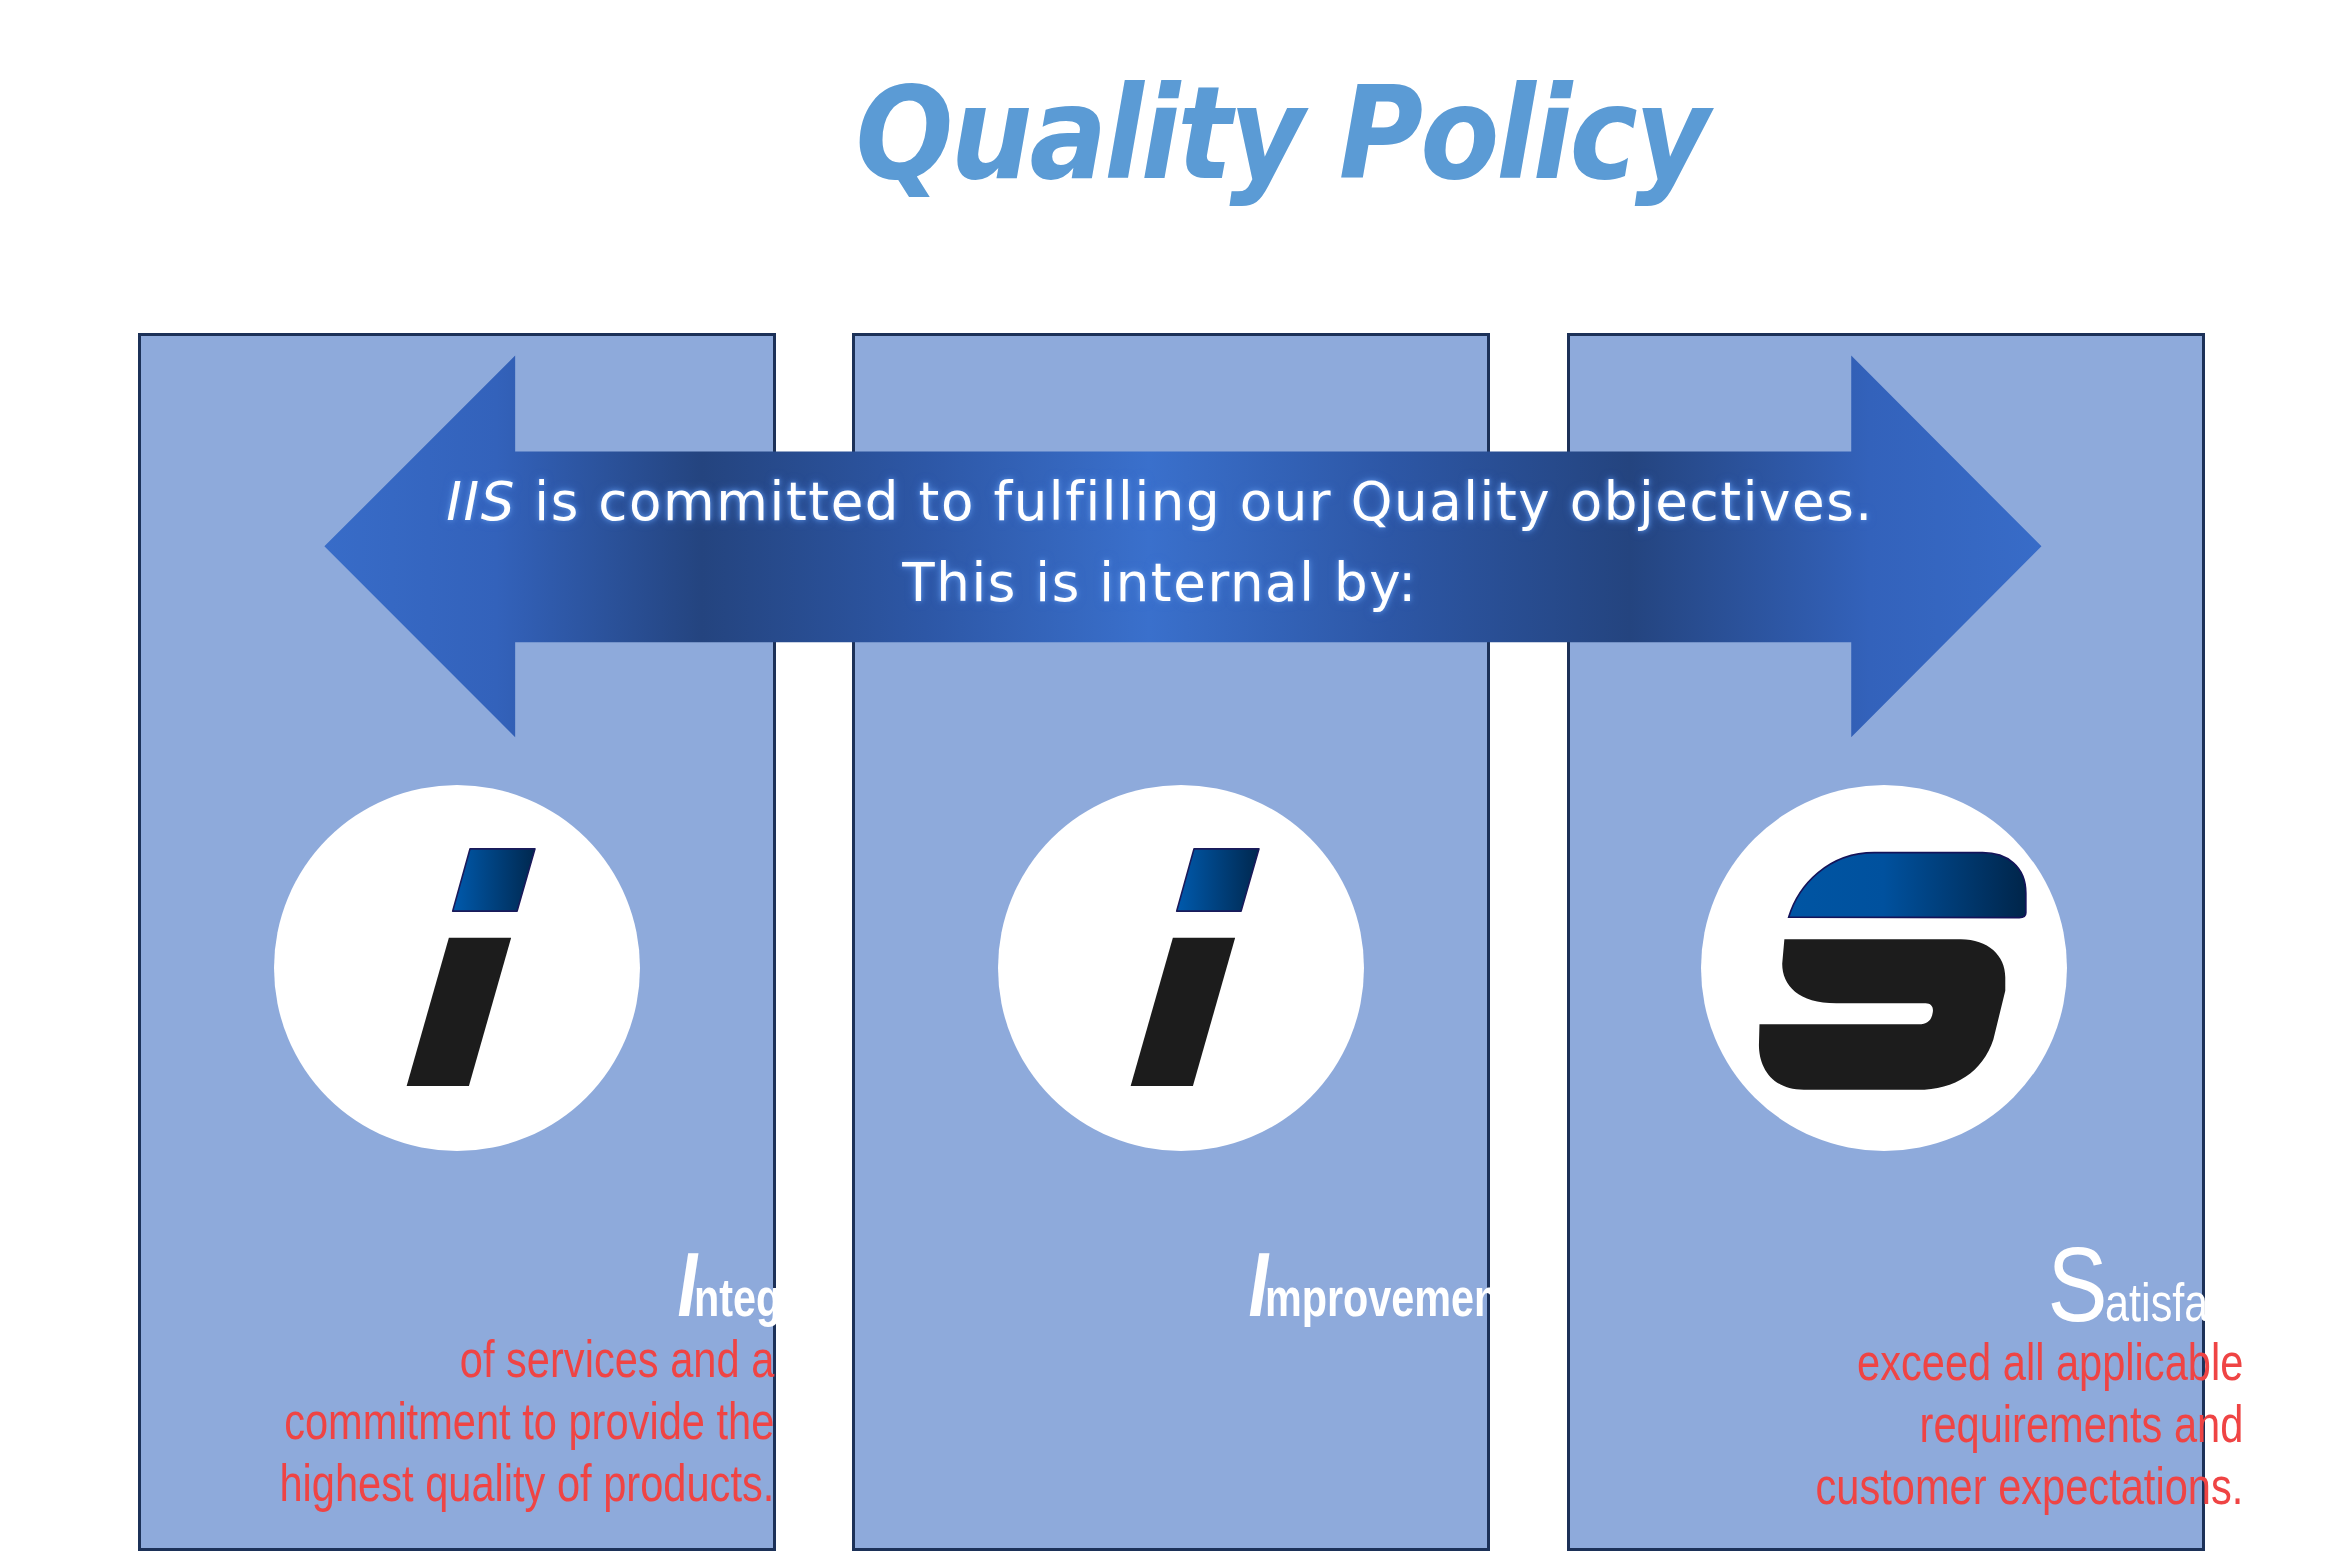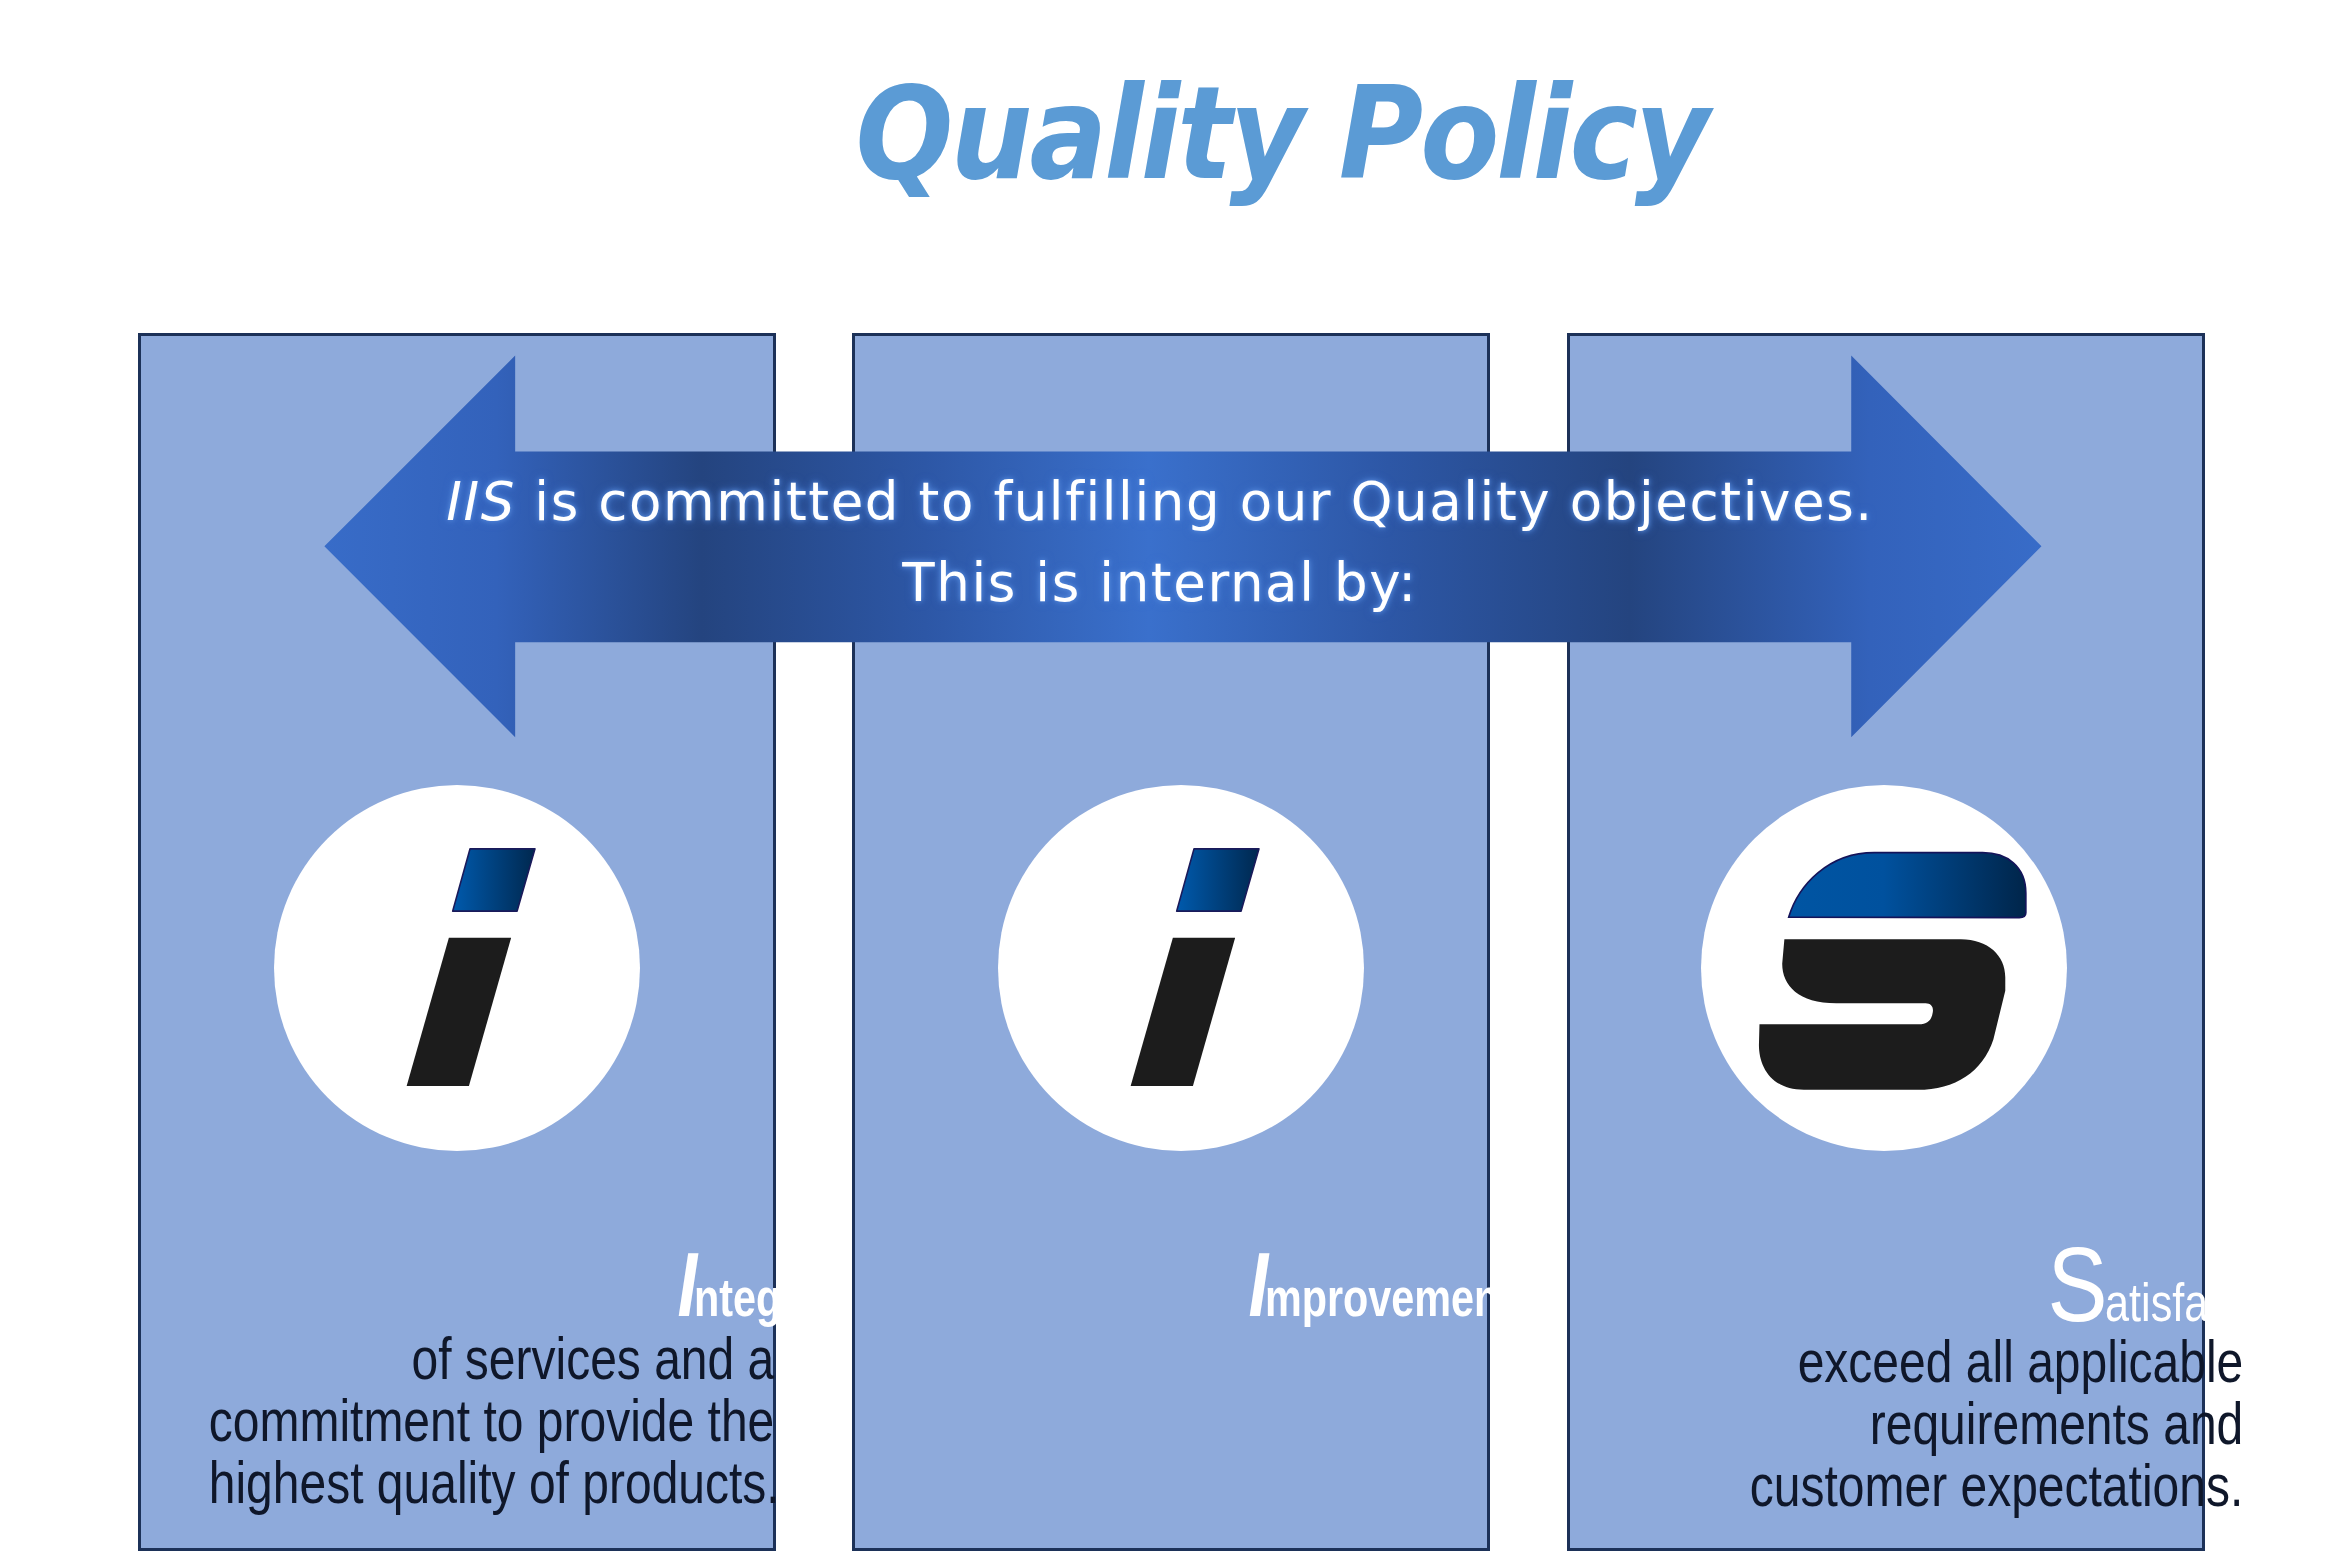--- a/index.html
+++ b/index.html
@@ -123,23 +123,23 @@
     font-size: 106px;
     transform: scaleX(0.85);
   }
   .heading.regular .rest {
     font-weight: normal;
     font-size: 54px;
     transform: scaleX(0.8);
     margin-right: -49px;
   }
   .body-text {
-    color: #0f172a;
-    font-family: "Liberation Sans", sans-serif;
-    font-size: 60px;
+    color: #ef4444;
+    font-family: "Liberation Sans", sans-serif;
+    font-size: 52px;
     line-height: 62px;
     margin-top: 0;
   }
   .body-text .line {
     display: block;
     white-space: nowrap;
     transform: scaleX(0.8);
     transform-origin: center;
   }
   .s3 .body-text { margin-top: 3px; }

